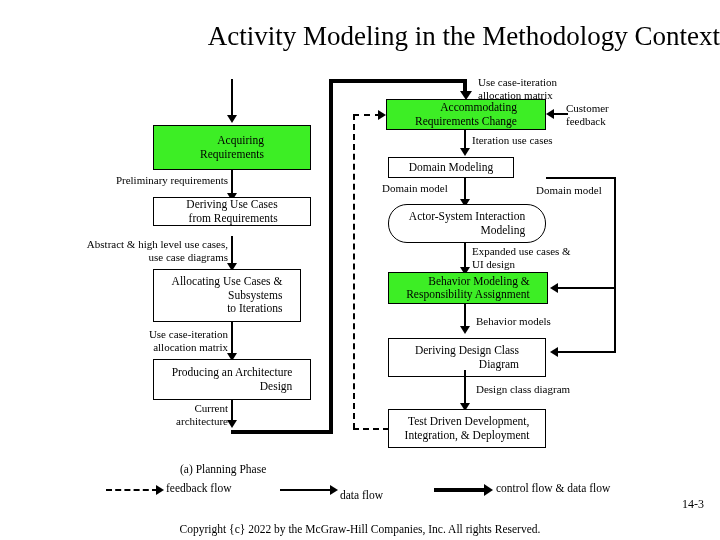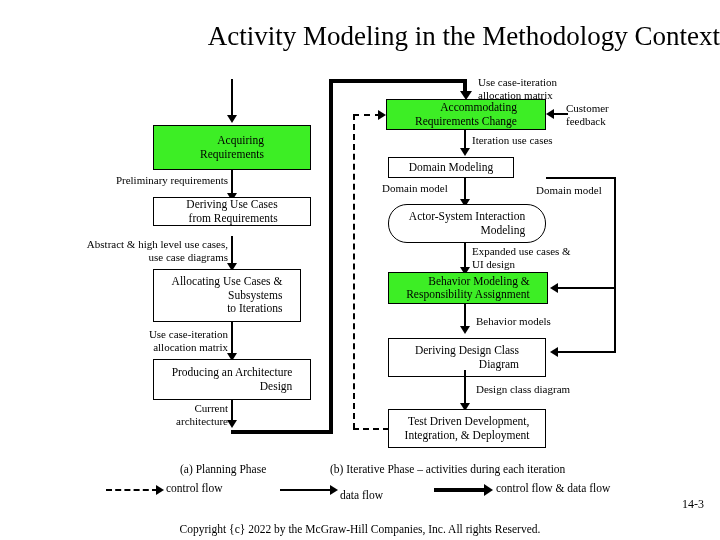--- a/index.html
+++ b/index.html
@@ -245,25 +245,24 @@
     <span class="lbl">Test Driven Development,
 Integration, &amp; Deployment</span>
   </div>
 
   <div class="dl h" style="left:353px; top:428px; width:36px;"></div>
   <div class="dl v" style="left:353px; top:114px; height:315px;"></div>
   <div class="dl h" style="left:353px; top:114px; width:28px;"></div>
   <div class="ah right" style="left:378px; top:110px;"></div>
 
   <div class="phase" style="left:180px; top:463px;">(a) Planning Phase</div>
-  <div class="phase" style="left:330px; top:463px;">(b) Iterative Phase – activities during each iteration</div>
 
   <div class="dl h" style="left:106px; top:489px; width:52px;"></div>
   <div class="ah right" style="left:156px; top:485px;"></div>
-  <div class="legend-text" style="left:166px; top:482px;">control flow</div>
+  <div class="legend-text" style="left:166px; top:482px;">feedback flow</div>
 
   <div class="ln h" style="left:280px; top:489px; width:52px;"></div>
   <div class="ah right" style="left:330px; top:485px;"></div>
   <div class="legend-text" style="left:340px; top:482px;margin-top:7px;">data flow</div>
 
   <div class="ln thick h" style="left:434px; top:488px; width:52px;"></div>
   <div class="ah right" style="left:484px; top:484px; border-top-width:6px; border-bottom-width:6px; border-left-width:9px;"></div>
   <div class="legend-text" style="left:496px; top:482px;">control flow &amp; data flow</div>
 
   <div id="page-number">14-3</div>

